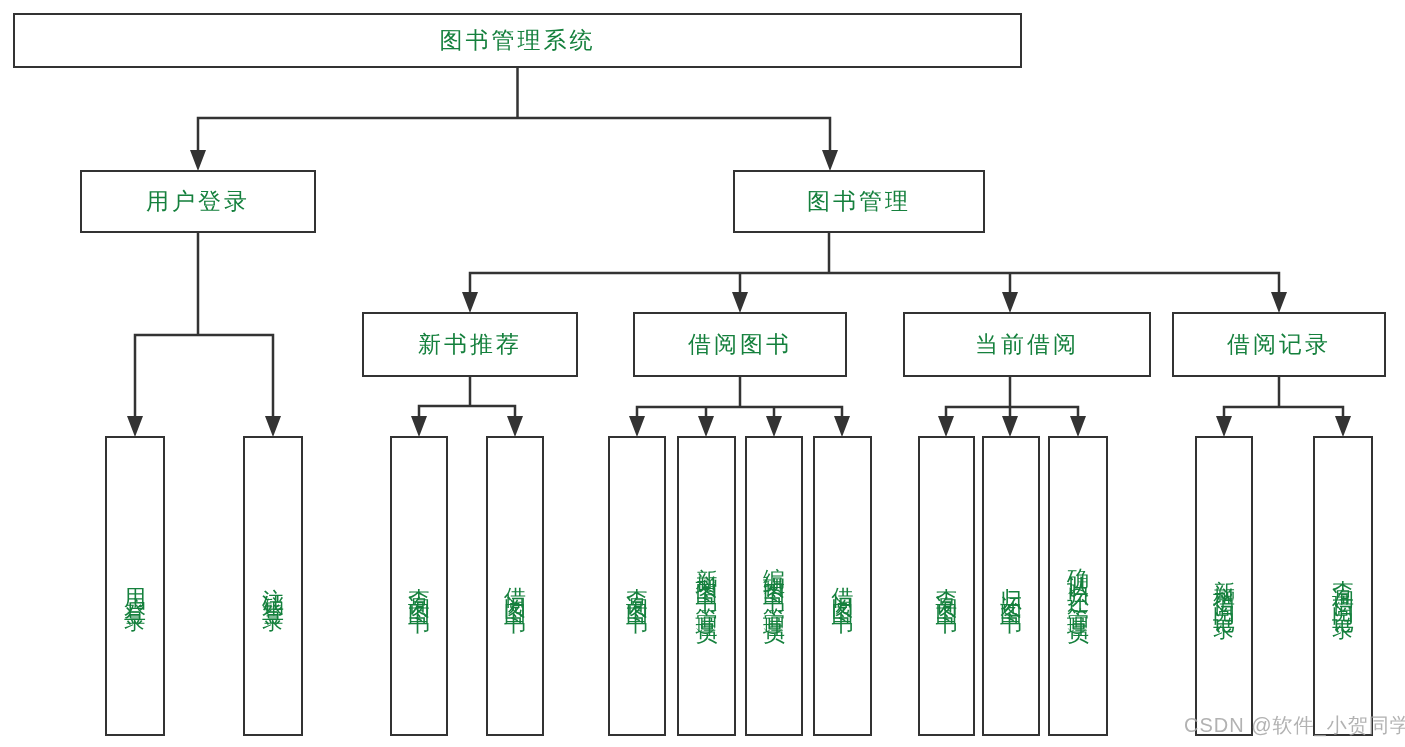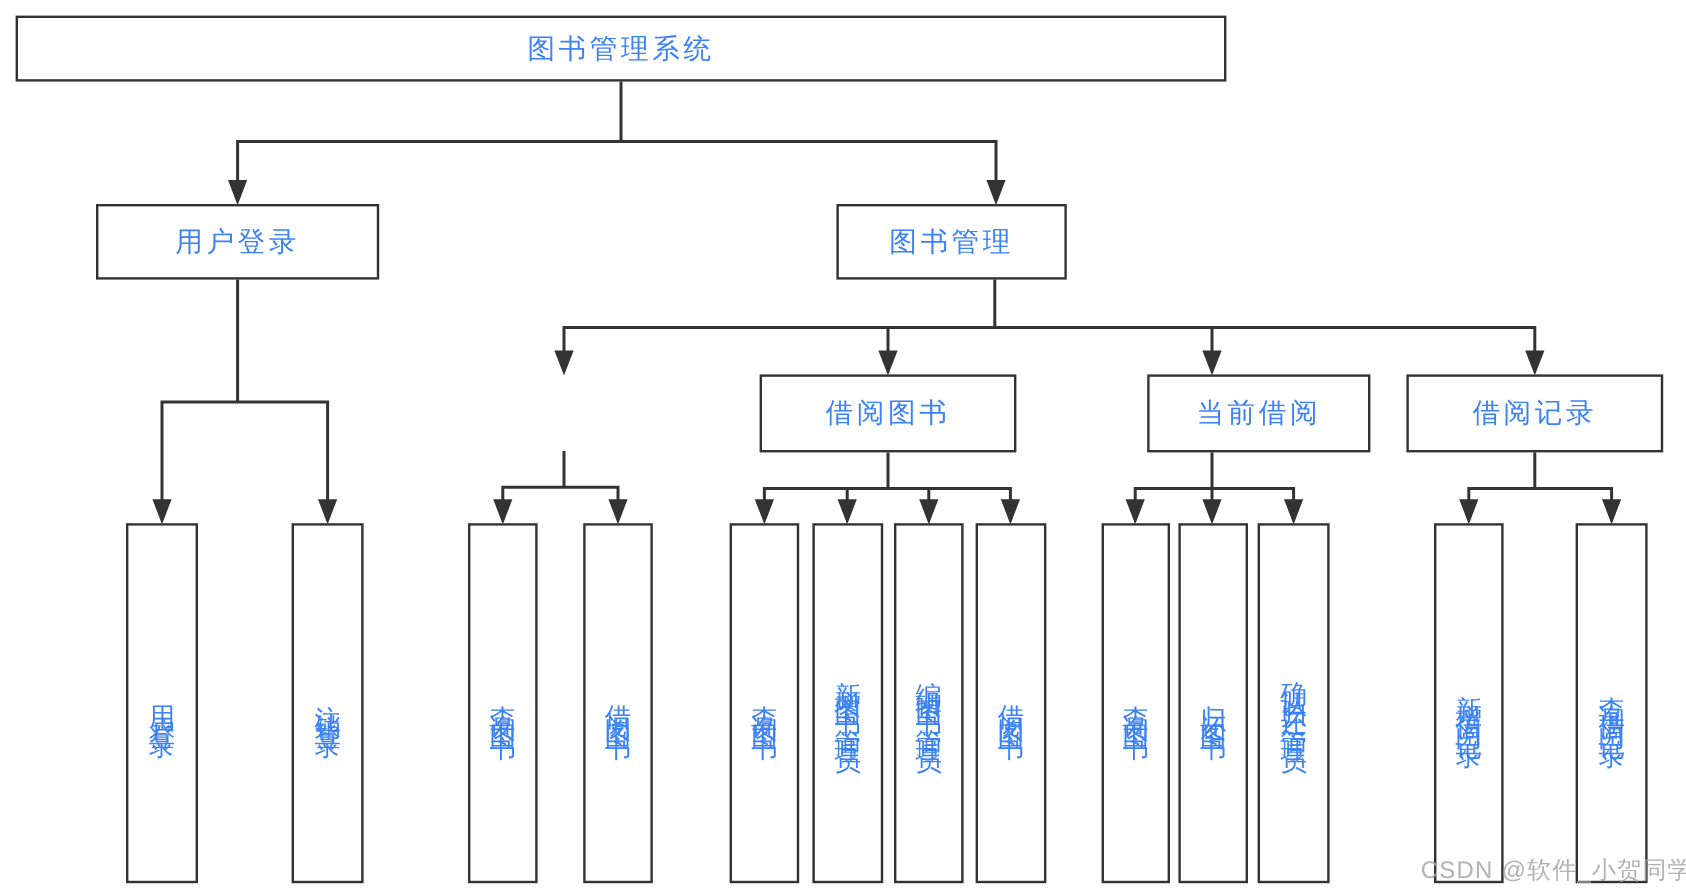--- a/index.html
+++ b/index.html
@@ -30,21 +30,21 @@
     display: flex;
     align-items: center;
     justify-content: center;
     z-index: 2;
     color: #222222;
   }
   .node .lbl {
     font-size: 23px;
     letter-spacing: 3px;
     white-space: nowrap;
-    color: #3b82f6;
+    color: #15803d;
   }
   .node.vert .lbl {
     writing-mode: vertical-rl;
     letter-spacing: 8px;
     font-size: 22px;
     line-height: 1;
   }
   .watermark {
     position: absolute;
     left: 1184px;
@@ -96,28 +96,31 @@
     </g>
   </svg>
 
   <div class="node" style="left:13px; top:13px; width:1009px; height:55px;">
     <span class="lbl">图书管理系统</span>
   </div>
 
   <div class="node" style="left:80px; top:170px; width:236px; height:63px;">
     <span class="lbl">用户登录</span>
   </div>
-  <div class="node" style="left:697px; top:170px; width:192px; height:63px;">
+  <div class="node" style="left:733px; top:170px; width:252px; height:63px;">
     <span class="lbl">图书管理</span>
   </div>
 
+  <div class="node" style="left:362px; top:312px; width:216px; height:65px;">
+    <span class="lbl">新书推荐</span>
+  </div>
   <div class="node" style="left:633px; top:312px; width:214px; height:65px;">
     <span class="lbl">借阅图书</span>
   </div>
-  <div class="node" style="left:956px; top:312px; width:186px; height:65px;align-items:center;">
+  <div class="node" style="left:903px; top:312px; width:248px; height:65px;align-items:center;">
     <span class="lbl">当前借阅</span>
   </div>
   <div class="node" style="left:1172px; top:312px; width:214px; height:65px;">
     <span class="lbl">借阅记录</span>
   </div>
 
   <div class="node vert" style="left:105px; top:436px; width:60px; height:300px;">
     <span class="lbl">用户登录</span>
   </div>
   <div class="node vert" style="left:243px; top:436px; width:60px; height:300px;">

